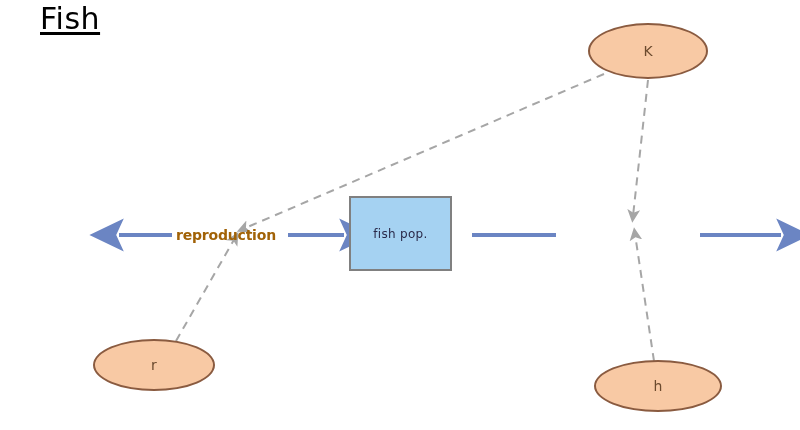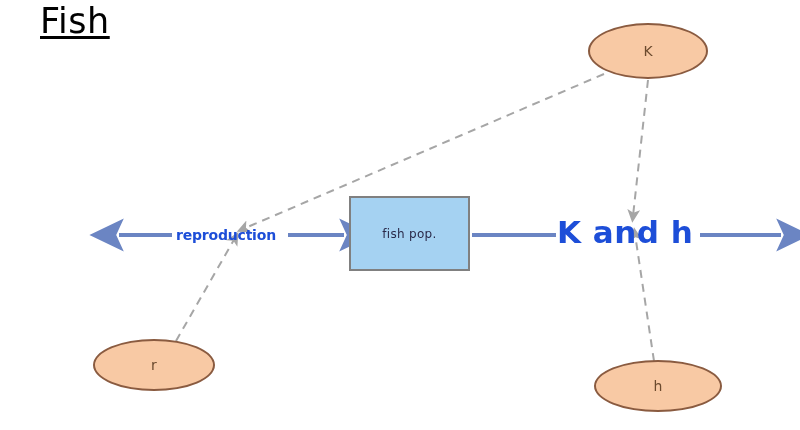--- a/index.html
+++ b/index.html
@@ -27,39 +27,39 @@
   .title-block {
     position: absolute;
     left: 40px;
     top: 4px;
     line-height: 1.0;
     z-index: 5;
   }
   .title-line {
     display: block;
     font-family: "DejaVu Sans", sans-serif;
-    font-size: 35px;
+    font-size: 30px;
     font-weight: 400;
     color: #000000;
     text-decoration: underline;
     text-underline-offset: 3px;
     letter-spacing: 0.5px;
     white-space: nowrap;
     margin-bottom: 7px;
   }
   .title-line.line-2 {
     margin-left: -22px;
   }
 
   
   .process-box {
     position: absolute;
     left: 349px;
     top: 196px;
-    width: 121px;
+    width: 103px;
     height: 75px;
     background: #a5d2f2;
     border: 2px solid #808080;
     box-sizing: border-box;
     display: flex;
     align-items: center;
     justify-content: center;
     z-index: 4;
   }
   .process-box-label {
@@ -87,21 +87,21 @@
     color: #6b4a2e;
   }
   #node-k  { left: 588px; top: 23px;  width: 120px; height: 56px; }
   #node-r  { left: 93px;  top: 339px; width: 122px; height: 52px; }
   #node-h  { left: 594px; top: 360px; width: 128px; height: 52px; }
 
   
   .flow-label {
     position: absolute;
     z-index: 6;
-    color: #1d4ed8;
+    color: #a16207;
     white-space: nowrap;
   }
   #label-reproduction {
     left: 176px;
     top: 227px;
     font-family: "DejaVu Sans", sans-serif;
     font-size: 14px;
     font-weight: bold;
     letter-spacing: -0.2px;
   }
@@ -164,15 +164,14 @@
   <div class="node-ellipse" id="node-r">
     <span class="node-label">r</span>
   </div>
 
   <div class="node-ellipse" id="node-h">
     <span class="node-label">h</span>
   </div>
 
   <div class="flow-label" id="label-reproduction">reproduction</div>
 
-  <div class="flow-label" id="label-k-and-h">K and h</div>
 
 </div>
 
 </body></html>

